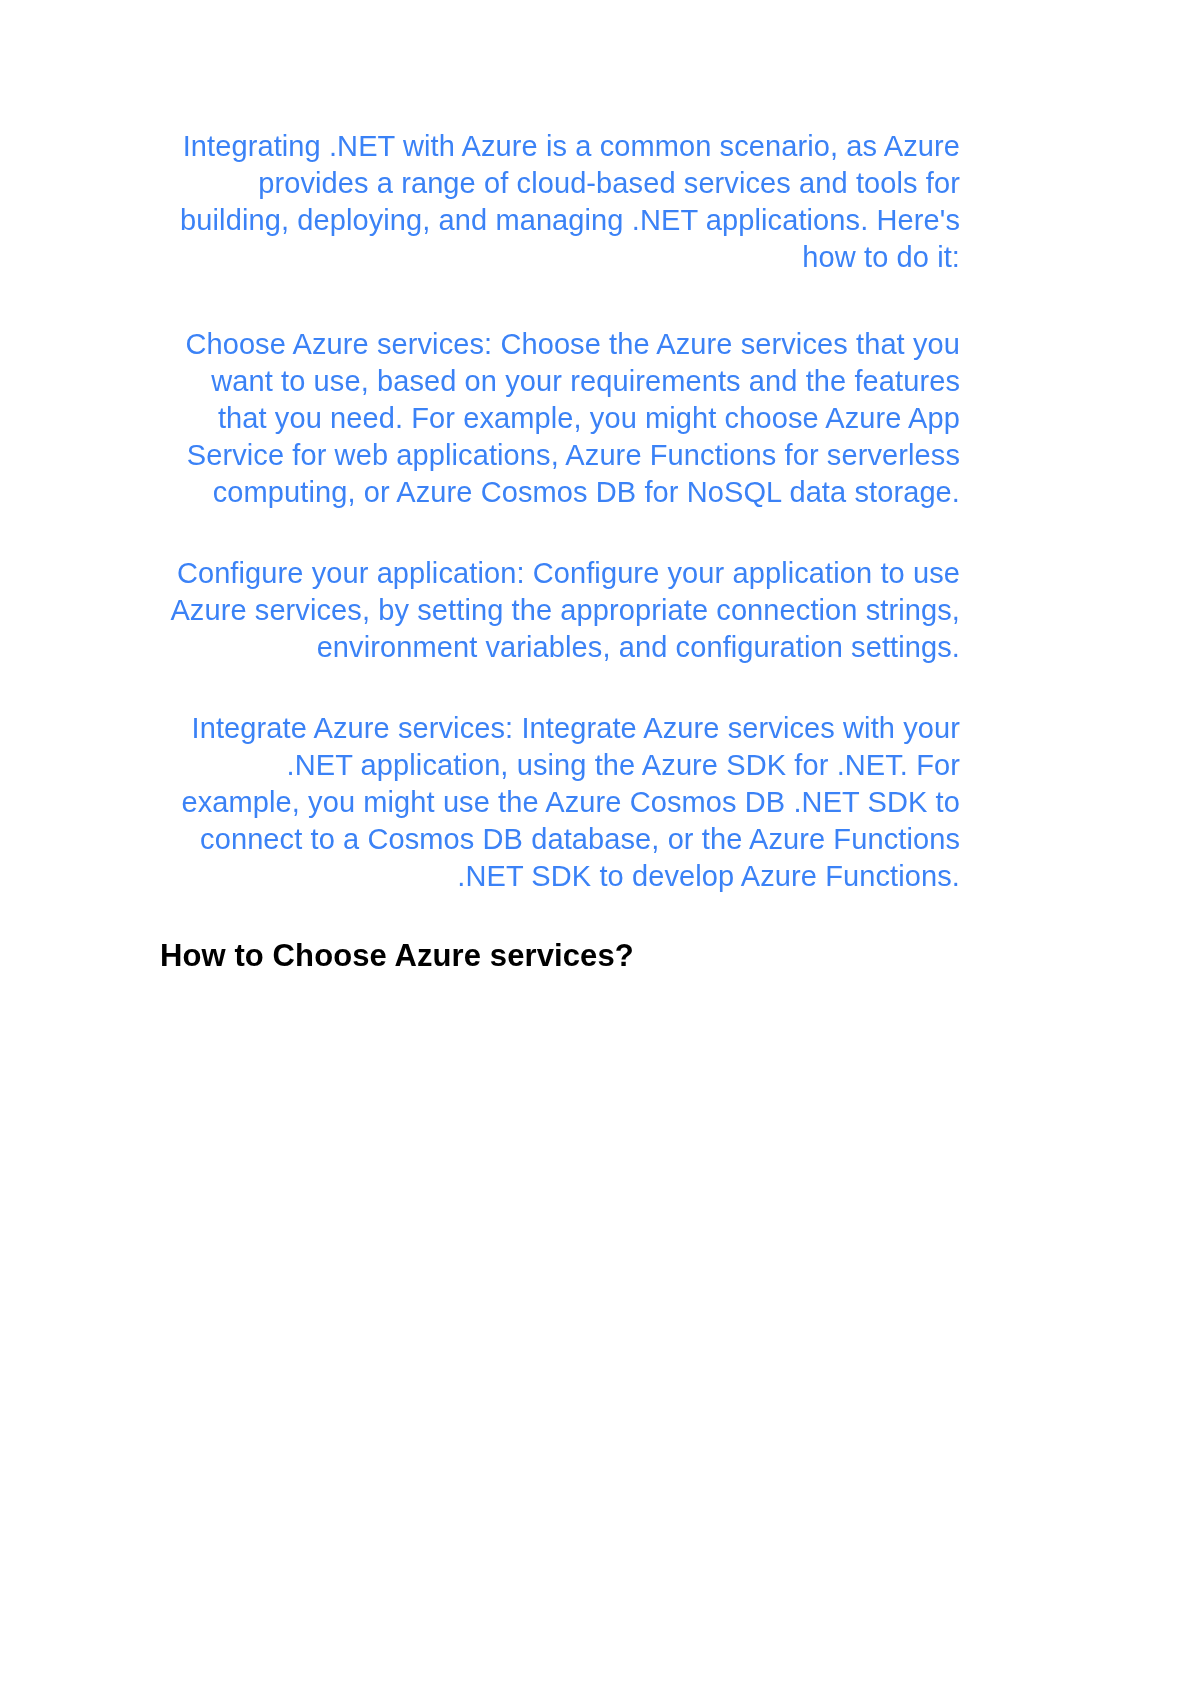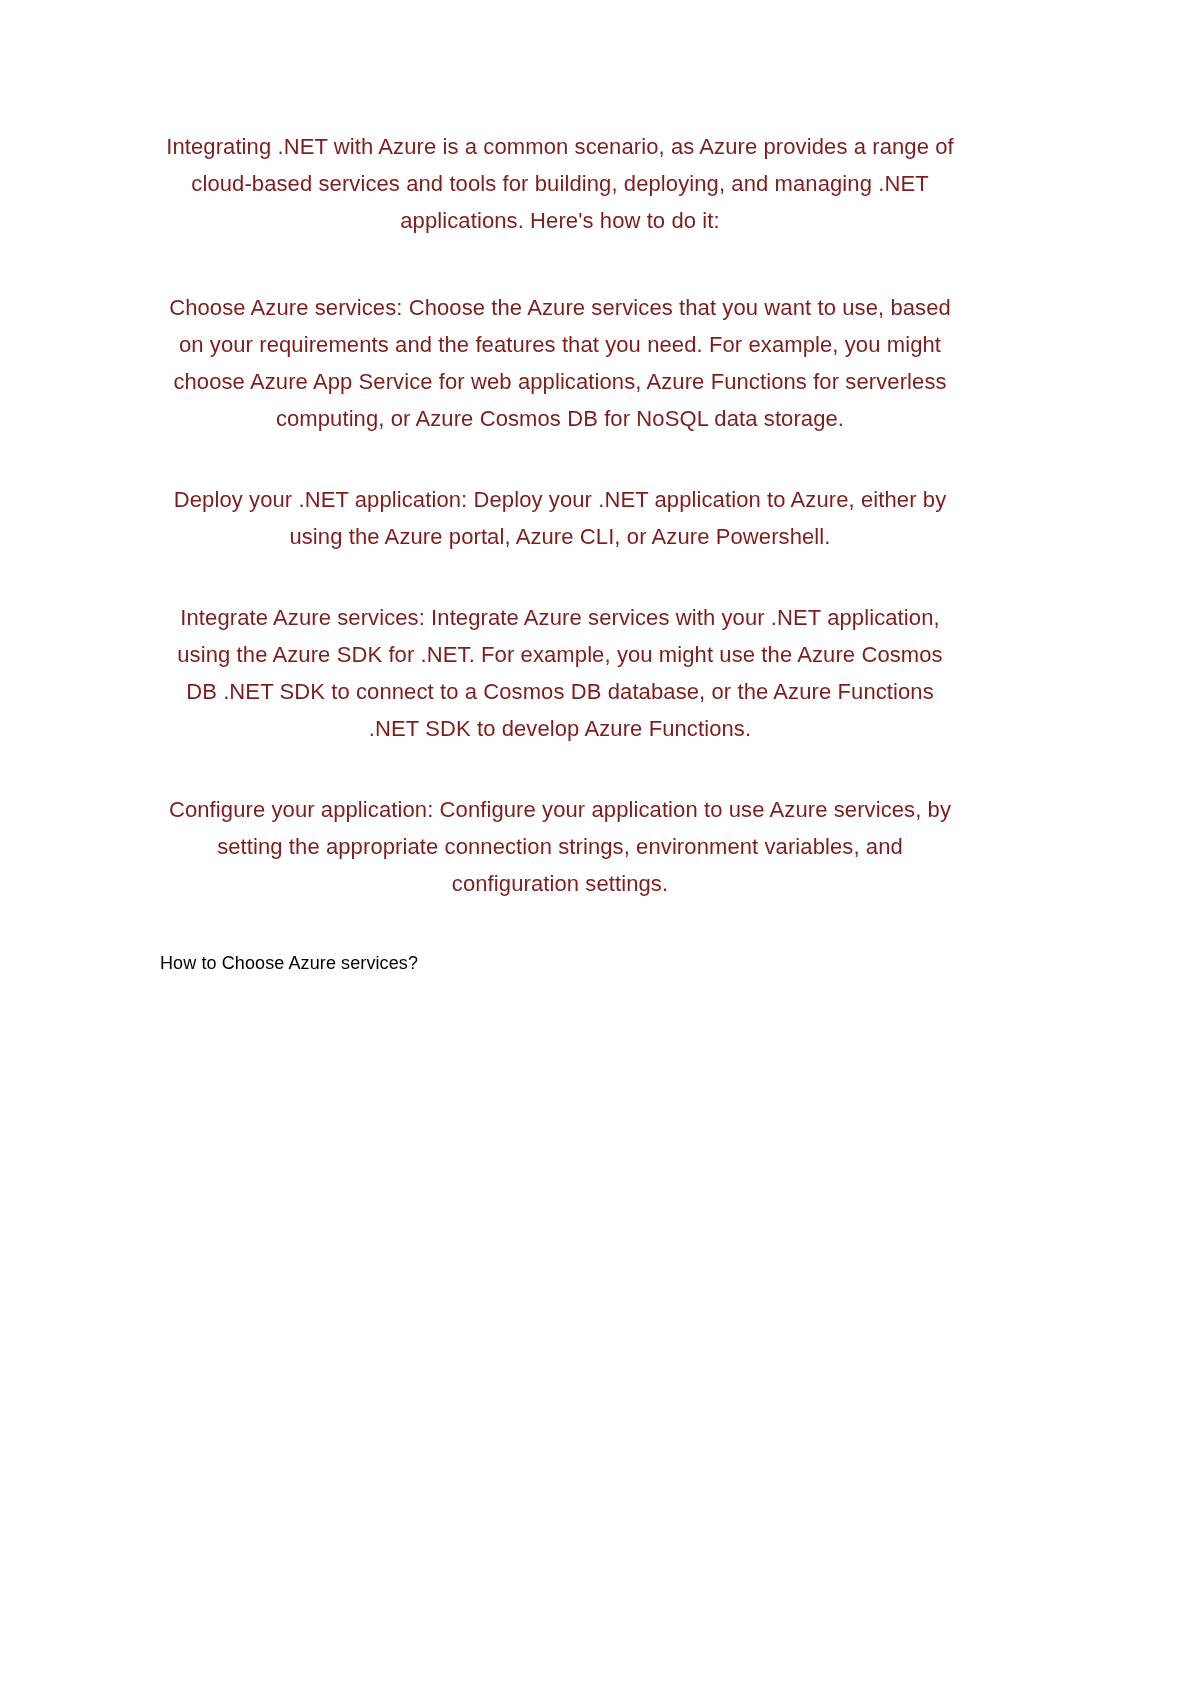--- a/index.html
+++ b/index.html
@@ -14,53 +14,52 @@
     position: relative;
     box-sizing: border-box;
     padding: 128px 160px 0 160px;
     font-family: "Liberation Sans", sans-serif;
     color: #000000;
   }
   .doc-body {
     width: 800px;
   }
   p.para {
-    font-size: 22px;
+    font-size: 29px;
     line-height: 37px;
     margin: 0 0 44px 0;
-    text-align: center;
-    color: #7f1d1d;
+    text-align: right;
+    color: #3b82f6;
     letter-spacing: 0.1px;
   }
   p.para.first {
     margin-bottom: 50px;
   }
   h2.heading {
-    font-size: 18px;
+    font-size: 31px;
     line-height: 34px;
-    font-weight: normal;
+    font-weight: bold;
     margin: 18px 0 0 0;
     color: #000000;
     letter-spacing: 0.1px;
   }
 </style>
 </head>
 <body>
 
 <div class="page">
   <div class="doc-body">
 
     <p class="para first">Integrating .NET with Azure is a common scenario, as Azure provides a range of cloud-based services and tools for building, deploying, and managing .NET applications. Here's how to do it:</p>
 
     <p class="para">Choose Azure services: Choose the Azure services that you want to use, based on your requirements and the features that you need. For example, you might choose Azure App Service for web applications, Azure Functions for serverless computing, or Azure Cosmos DB for NoSQL data storage.</p>
 
-    <p class="para">Deploy your .NET application: Deploy your .NET application to Azure, either by using the Azure portal, Azure CLI, or Azure Powershell.</p>
+
+    <p class="para">Configure your application: Configure your application to use Azure services, by setting the appropriate connection strings, environment variables, and configuration settings.</p>
 
     <p class="para">Integrate Azure services: Integrate Azure services with your .NET application, using the Azure SDK for .NET. For example, you might use the Azure Cosmos DB .NET SDK to connect to a Cosmos DB database, or the Azure Functions .NET SDK to develop Azure Functions.</p>
-
-    <p class="para">Configure your application: Configure your application to use Azure services, by setting the appropriate connection strings, environment variables, and configuration settings.</p>
 
 
 
     <h2 class="heading">How to Choose Azure services?</h2>
 
   </div>
 </div>
 
 </body></html>

